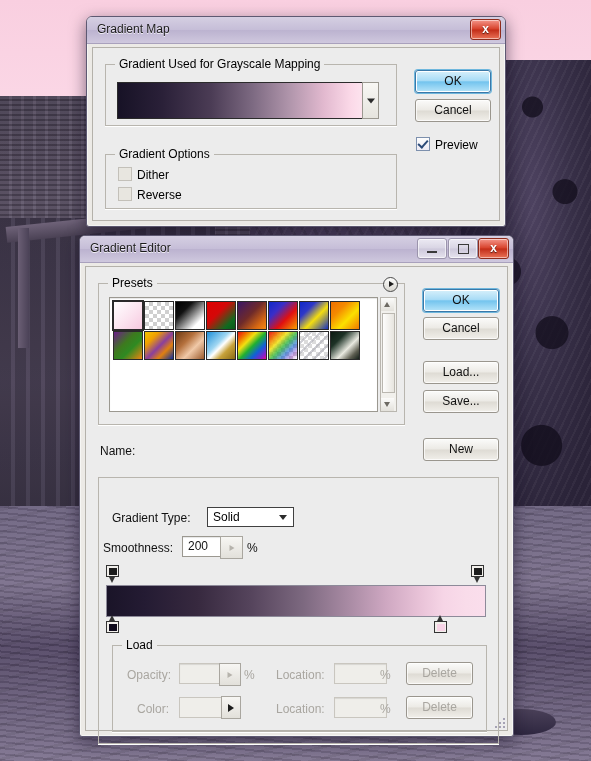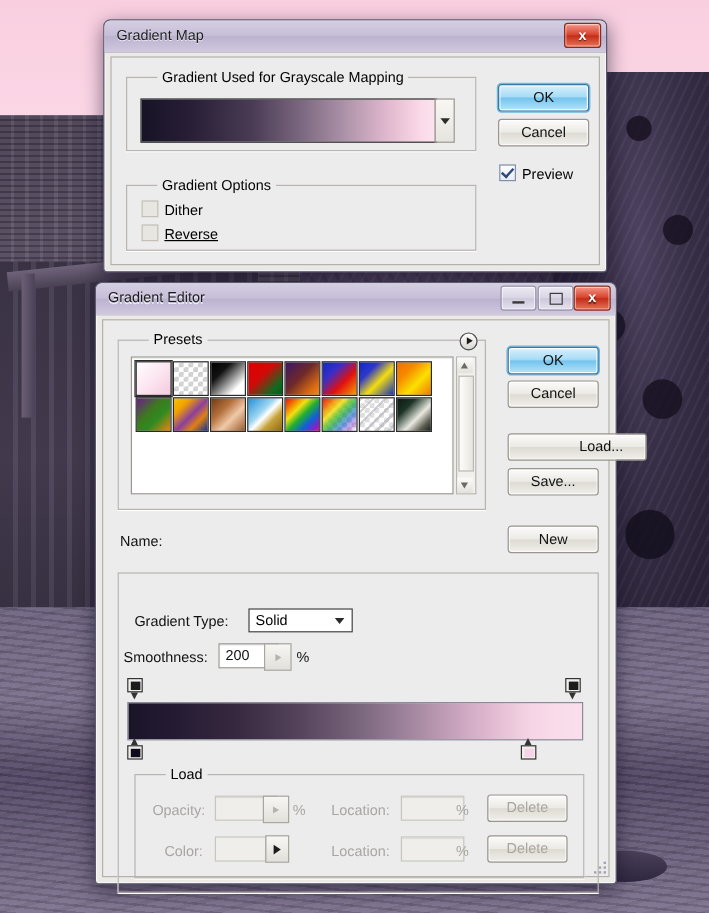--- a/index.html
+++ b/index.html
@@ -74,21 +74,21 @@
     border:1px solid #9b94ac;box-shadow:0 0 0 1px rgba(255,255,255,.6) inset;
     cursor:pointer;}
   .btnmin:after{content:"";position:absolute;left:9px;top:12px;width:10px;height:2px;background:#3a3a3a;}
   .btnmax:after{content:"";position:absolute;left:9px;top:5px;width:9px;height:8px;
     border:1.5px solid #3a3a3a;}
   .clientbox{position:absolute;left:5px;right:5px;top:30px;bottom:5px;
     background:#ececec;border:1px solid #b4b1aa;}
 
   
   .group{position:absolute;border:1px solid #b8b5ae;box-shadow:0 1px 0 #fff;}
-  .grouptitle{position:absolute;top:-8px;left:9px;background:#ececec;padding:0 4px;font-size:12px;margin-left:16px;}
+  .grouptitle{position:absolute;top:-8px;left:9px;background:#ececec;padding:0 4px;font-size:12px;}
 
   
   .btn{position:absolute;border:1px solid #9a968e;border-radius:3px;text-align:center;
     background:linear-gradient(180deg,#fbfbfa 0%,#eceae5 48%,#dedbd4 52%,#f1efea 100%);
     font-size:12px;color:#111;cursor:pointer;box-shadow:0 0 0 1px rgba(255,255,255,.7) inset;}
   .btn.primary{border:1px solid #3a78a8;
     background:linear-gradient(180deg,#d7f0fb 0%,#a9dcf6 45%,#74c4ee 52%,#b6e4f9 100%);
     box-shadow:0 0 0 1px #fff inset,0 0 0 1px #6fb7dd;}
   .btn span{display:block;line-height:inherit;}
 
@@ -216,21 +216,21 @@
       <div class="gradpick" style="left:256px;top:17px;width:15px;height:35px;">
           <div class="arw"></div>
         </div>
     </div>
 
     <div class="group" style="left:12px;top:106px;width:290px;height:53px;">
       <div class="grouptitle">Gradient Options</div>
       <div class="cbrow" style="left:12px;top:12px;">
         <span class="cbox dim"></span><span>Dither</span>
       </div>
-      <div class="cbrow" style="left:12px;top:32px;text-decoration:underline;">
+      <div class="cbrow" style="left:12px;top:32px;">
         <span class="cbox dim"></span><span>Reverse</span>
       </div>
     </div>
 
     <div class="btn primary" style="left:322px;top:22px;width:74px;height:21px;line-height:21px;">
       <span>OK</span>
     </div>
     <div class="btn" style="left:322px;top:51px;width:74px;height:21px;line-height:21px;">
       <span>Cancel</span>
     </div>
@@ -285,21 +285,21 @@
           </div>
       </div>
     </div>
 
     <div class="btn primary" style="left:337px;top:22px;width:74px;height:21px;line-height:21px;">
       <span>OK</span>
     </div>
     <div class="btn" style="left:337px;top:50px;width:74px;height:21px;line-height:21px;">
       <span>Cancel</span>
     </div>
-    <div class="btn" style="left:337px;top:94px;width:74px;height:21px;line-height:21px;padding-left:40px;">
+    <div class="btn" style="left:337px;top:94px;width:74px;height:21px;line-height:21px;">
       <span>Load...</span>
     </div>
     <div class="btn" style="left:337px;top:123px;width:74px;height:21px;line-height:21px;">
       <span>Save...</span>
     </div>
 
     <div class="lbl" style="left:14px;top:177px;">Name:</div>
     <div class="btn" style="left:337px;top:171px;width:74px;height:21px;line-height:21px;">
       <span>New</span>
     </div>

